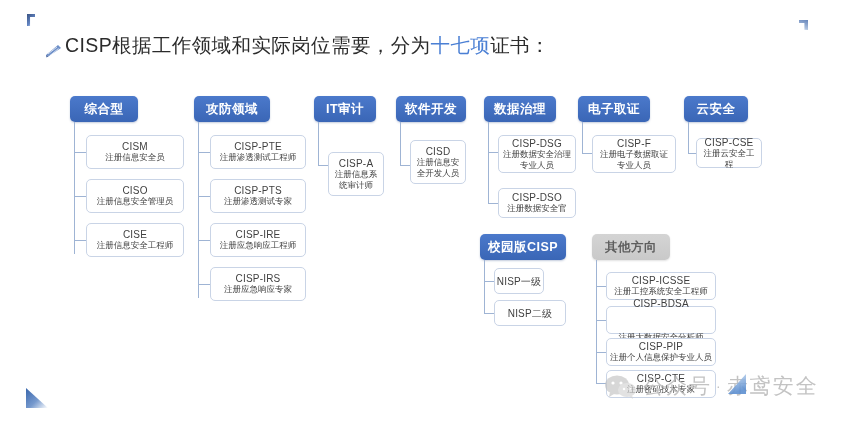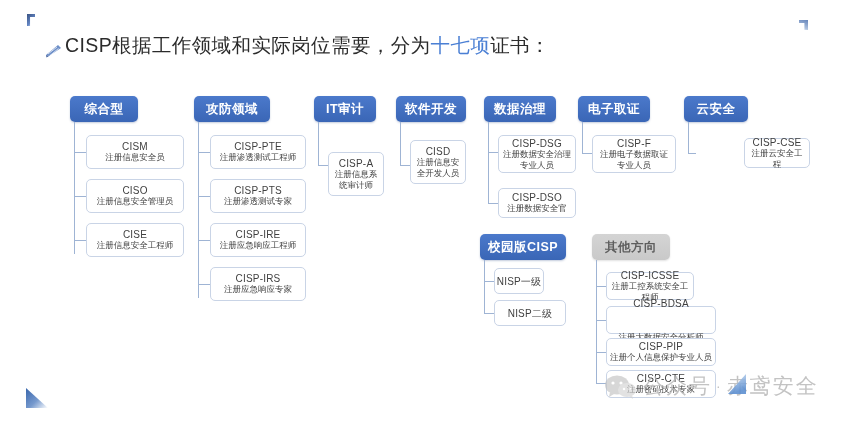--- a/index.html
+++ b/index.html
@@ -172,21 +172,21 @@
 
   <div class="card" style="left:592px;top:135px;width:84px;height:38px;">
     <span class="code">CISP-F</span>
     <span class="zh">注册电子数据取证专业人员</span>
   </div>
 
   <div class="ghead" style="left:684px;top:96px;width:64px;">云安全</div>
   <div class="vline" style="left:688px;top:122px;height:32px;"></div>
   <div class="hline" style="left:688px;top:153px;width:8px;"></div>
 
-  <div class="card" style="left:696px;top:138px;width:66px;height:30px;margin-left:48px;">
+  <div class="card" style="left:696px;top:138px;width:66px;height:30px;">
     <span class="code">CISP-CSE</span>
     <span class="zh">注册云安全工程</span>
   </div>
 
   <div class="ghead" style="left:480px;top:234px;width:86px;">校园版CISP</div>
   <div class="vline" style="left:484px;top:260px;height:54px;"></div>
   <div class="hline" style="left:484px;top:281px;width:10px;"></div>
   <div class="hline" style="left:484px;top:313px;width:10px;"></div>
 
   <div class="card" style="left:494px;top:268px;width:50px;height:26px;">
@@ -196,21 +196,21 @@
     <span class="code">NISP二级</span>
   </div>
 
   <div class="ghead gray" style="left:592px;top:234px;width:78px;">其他方向</div>
   <div class="vline" style="left:596px;top:260px;height:124px;"></div>
   <div class="hline" style="left:596px;top:286px;width:10px;"></div>
   <div class="hline" style="left:596px;top:320px;width:10px;"></div>
   <div class="hline" style="left:596px;top:352px;width:10px;"></div>
   <div class="hline" style="left:596px;top:383px;width:10px;"></div>
 
-  <div class="card" style="left:606px;top:272px;width:88px;height:28px;justify-content:center;">
+  <div class="card" style="left:606px;top:272px;width:110px;height:28px;justify-content:center;">
     <span class="code">CISP-ICSSE</span>
     <span class="zh">注册工控系统安全工程师</span>
   </div>
   <div class="card" style="left:606px;top:306px;width:110px;height:28px;gap:23px;">
     <span class="code">CISP-BDSA</span>
     <span class="zh">注册大数据安全分析师</span>
   </div>
   <div class="card" style="left:606px;top:338px;width:110px;height:28px;">
     <span class="code">CISP-PIP</span>
     <span class="zh">注册个人信息保护专业人员</span>

